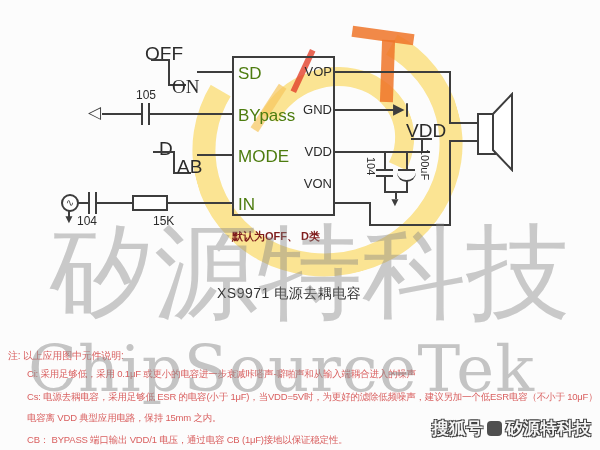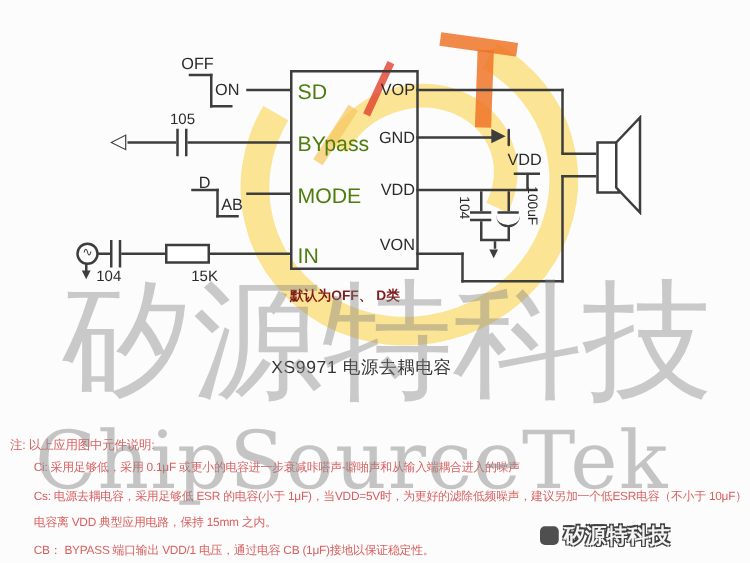--- a/index.html
+++ b/index.html
@@ -4,21 +4,21 @@
 <style>
   html,body{margin:0;padding:0;}
   body{width:600px;height:450px;position:relative;overflow:hidden;background:#fcfcfc;
        font-family:"Liberation Sans","DejaVu Sans",sans-serif;}
   .abs{position:absolute;}
   
   .w{position:absolute;background:#3d3d3d;z-index:2;}
   .wh{height:2px;}
   .wv{width:2px;}
   
-  .lbl{position:absolute;color:#2b2b2b;font-size:13px;z-index:2;white-space:nowrap;}
+  .lbl{position:absolute;color:#2b2b2b;font-size:19px;z-index:2;white-space:nowrap;}
   .small{font-size:12px;}
   .chip{position:absolute;left:232px;top:56px;width:99px;height:156px;border:2px solid #3d3d3d;z-index:2;background:transparent;}
   .pinL{position:absolute;z-index:3;color:#4d7c0f;font-size:17px;}
   .pinR{position:absolute;z-index:3;color:#2b2b2b;font-size:13px;width:44px;text-align:right;left:288px;}
   .arrow{position:absolute;color:#3d3d3d;z-index:2;line-height:1;}
   .rot{transform:rotate(90deg);transform-origin:left top;font-size:11px;color:#2b2b2b;position:absolute;z-index:2;white-space:nowrap;}
   .resistor{position:absolute;left:132px;top:195px;width:32px;height:12px;border:2px solid #3d3d3d;z-index:2;background:#fff;}
   .srccircle{position:absolute;left:61px;top:194px;width:14px;height:14px;border:2px solid #3d3d3d;border-radius:50%;z-index:2;
              font-size:10px;color:#3d3d3d;text-align:center;line-height:14px;background:#fff;}
   .curvplate{position:absolute;left:397px;top:171px;width:19px;height:9px;border-bottom:2px solid #3d3d3d;border-radius:0 0 10px 10px;z-index:2;}
@@ -62,27 +62,27 @@
 <div class="logo-part t-stem"></div>
 
 <div class="chip"></div>
 <div class="pinL" style="left:238px;top:64px;">SD</div>
 <div class="pinL" style="left:238px;top:106px;">BYpass</div>
 <div class="pinL" style="left:238px;top:147px;">MODE</div>
 <div class="pinL" style="left:238px;top:195px;">IN</div>
 <div class="pinR" style="top:64px;">VOP</div>
 <div class="pinR" style="top:102px;">GND</div>
 <div class="pinR" style="top:144px;">VDD</div>
-<div class="pinR" style="top:188px;">VON</div>
+<div class="pinR" style="top:176px;">VON</div>
 
 <div class="lbl" style="left:145px;top:43px;">OFF</div>
 <div class="w wh" style="left:151px;top:59px;width:19px;"></div>
 <div class="w wv" style="left:168px;top:59px;height:27px;"></div>
 <div class="w wh" style="left:168px;top:84px;width:18px;"></div>
-<div class="lbl" style="left:172px;top:64px;">ON</div>
+<div class="lbl" style="left:172px;top:76px;font-family:Liberation Serif, serif;">ON</div>
 <div class="w wh" style="left:197px;top:71px;width:35px;"></div>
 
 <div class="arrow" style="left:88px;top:104px;font-size:17px;">◁</div>
 <div class="w wh" style="left:102px;top:113px;width:39px;"></div>
 <div class="w wv" style="left:141px;top:103px;height:22px;"></div>
 <div class="w wv" style="left:148px;top:103px;height:22px;"></div>
 <div class="lbl small" style="left:136px;top:88px;">105</div>
 <div class="w wh" style="left:150px;top:113px;width:82px;"></div>
 
 <div class="lbl" style="left:159px;top:138px;">D</div>
@@ -150,15 +150,16 @@
 <div class="note notehead" style="left:8px;top:331px;">注: 以上应用图中元件说明:</div>
 <div class="note" style="left:27px;top:350px;">Ci: 采用足够低，采用 0.1μF 或更小的电容进一步衰减咔嗒声-噼啪声和从输入端耦合进入的噪声</div>
 <div class="note" style="left:27px;top:373px;">Cs: 电源去耦电容，采用足够低 ESR 的电容(小于 1μF)，当VDD=5V时，为更好的滤除低频噪声，建议另加一个低ESR电容（不小于 10μF），且该</div>
 <div class="note" style="left:27px;top:394px;">电容离 VDD 典型应用电路，保持 15mm 之内。</div>
 <div class="note" style="left:27px;top:416px;">CB： BYPASS 端口输出 VDD/1 电压，通过电容 CB (1μF)接地以保证稳定性。</div>
 
 <div class="wm-cn">矽源特科技</div>
 <div class="wm-en">ChipSourceTek</div>
 
 <div class="badge">
+  <span>搜狐号</span>
   <span class="sohu-ic"></span>
   <span>矽源特科技</span>
 </div>
 
 </body></html>

